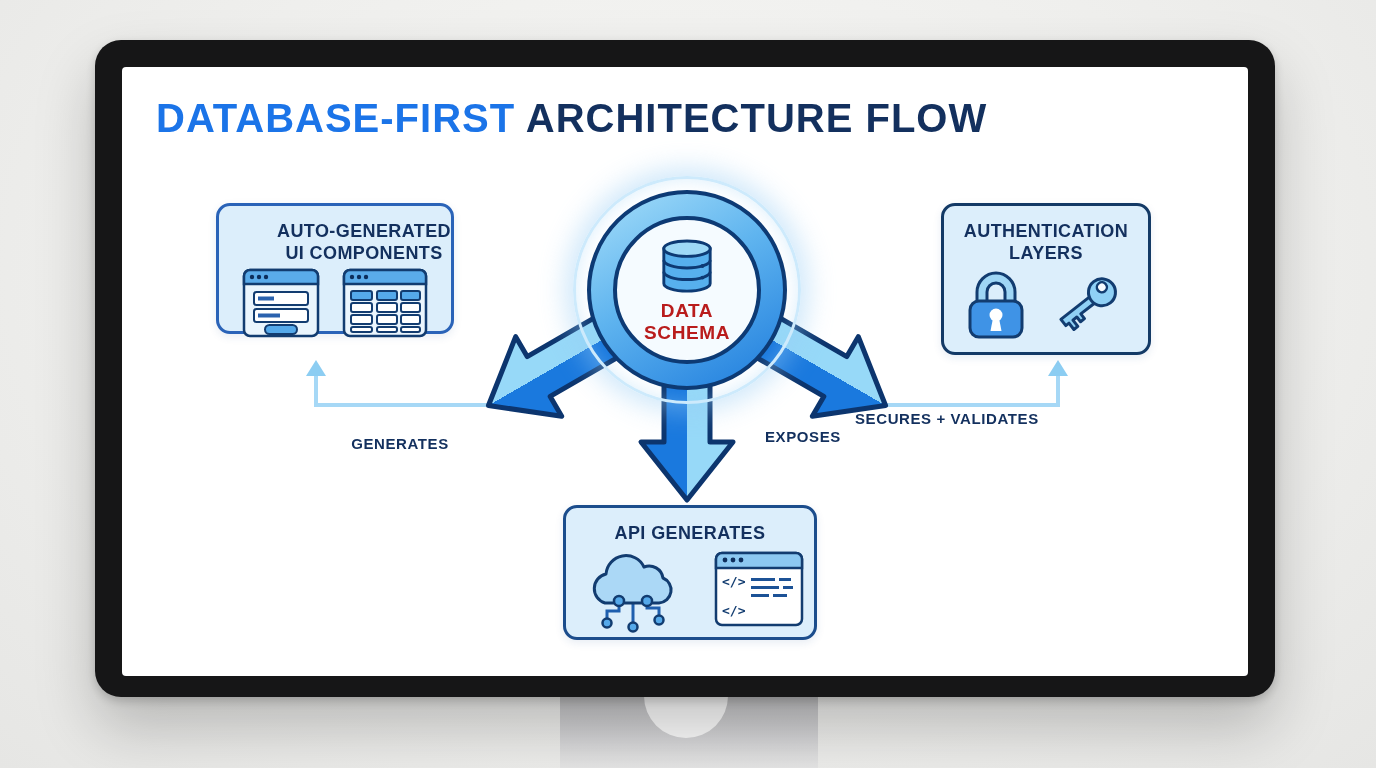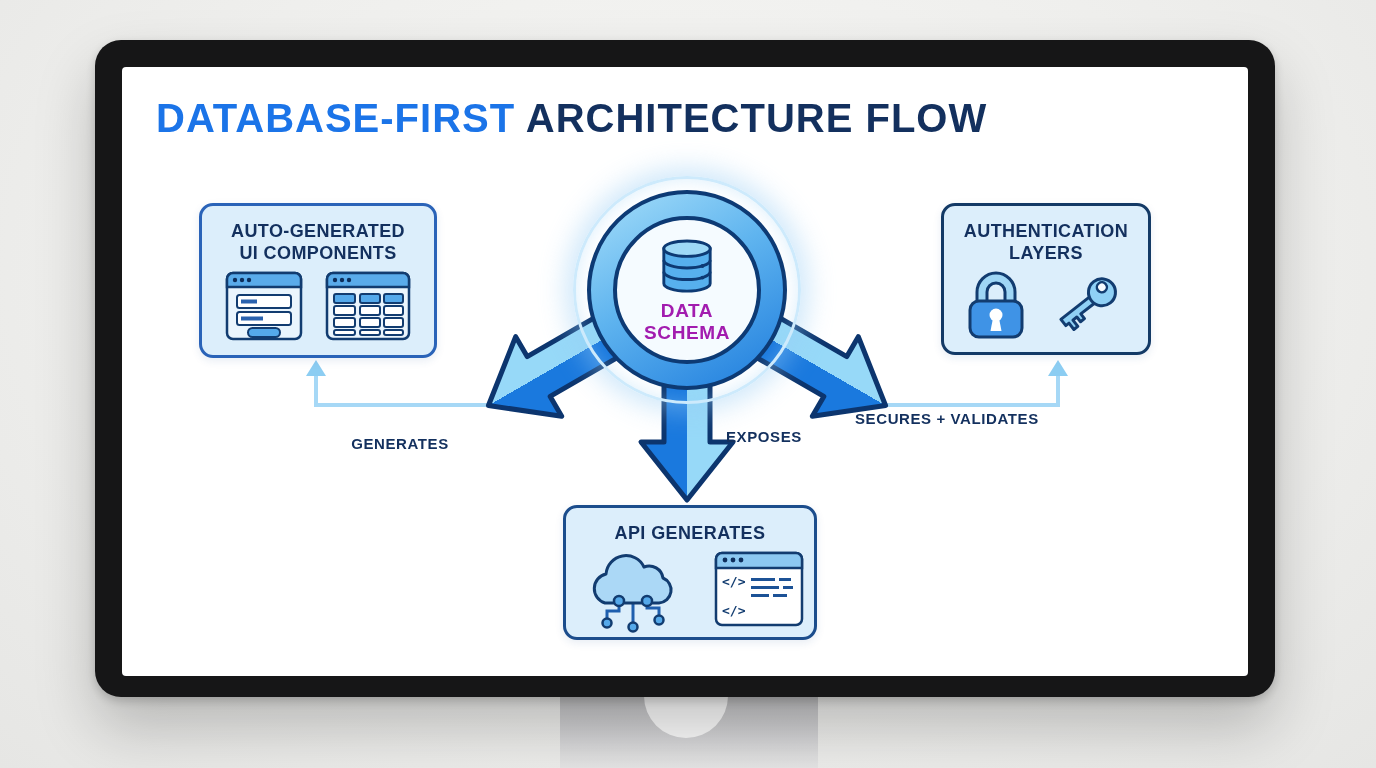--- a/index.html
+++ b/index.html
@@ -42,21 +42,21 @@
 
   
   svg.flow-layer { left:0; top:0; width:1376px; height:768px; z-index:5; pointer-events:none; position:absolute; }
 
   
   .node {
     background:#dceefb; border:3px solid #143a66; border-radius:14px;
     display:flex; flex-direction:column; align-items:center;
     box-shadow:0 3px 8px rgba(30,80,150,0.10); z-index:7;
   }
-  .node-ui   { left:199px; top:203px; width:238px; height:155px; border-color:#2a63b8; }
+  .node-ui   { left:216px; top:203px; width:238px; height:131px; border-color:#2a63b8;align-items:flex-end; }
   .node-auth { left:941px; top:203px; width:210px; height:152px; }
   .node-api  { left:563px; top:505px; width:254px; height:135px; border-color:#1c4d8c; }
   .node-title {
     margin-top:15px; font-size:18px; font-weight:800; color:#13305e;
     text-align:center; line-height:1.22; letter-spacing:0.4px; white-space:pre-line;
   }
   .icon-row { display:flex; align-items:center; justify-content:center; gap:20px; flex:1; width:100%; padding-bottom:8px; }
   .node-api .icon-row { gap:26px; }
 
   
@@ -69,30 +69,30 @@
     left:587px; top:190px; width:200px; height:200px; border-radius:50%;
     background:linear-gradient(150deg,#a5def9 0%, #5fb4ef 45%, #1e7cdd 100%);
     border:4px solid #0d3a74; z-index:6;
   }
   .inner-circle {
     left:613px; top:216px; width:148px; height:148px; border-radius:50%;
     background:#f5fbff; border:4px solid #0d3a74; z-index:7;
     display:flex; flex-direction:column; align-items:center; justify-content:center; gap:3px;
   }
   .center-label {
-    font-size:19px; font-weight:800; color:#a21caf; text-align:center;
+    font-size:19px; font-weight:800; color:#b91c1c; text-align:center;
     line-height:1.15; letter-spacing:0.6px; white-space:pre-line;
   }
 
   
   .edge-label {
     font-size:15px; font-weight:800; color:#13305e; letter-spacing:0.6px; z-index:8;
   }
   .label-generates { left:300px; top:411px; width:200px; text-align:center;margin-top:24px; }
-  .label-exposes   { left:726px; top:428px; }
+  .label-exposes   { left:765px; top:428px; }
   .label-secures   { left:855px; top:410px; width:250px; text-align:left; }
 </style>
 </head>
 <body>
 
 <div class="abs stand"></div>
 <div class="abs stand-notch"></div>
 <div class="abs monitor"></div>
 <div class="abs screen"></div>
 

